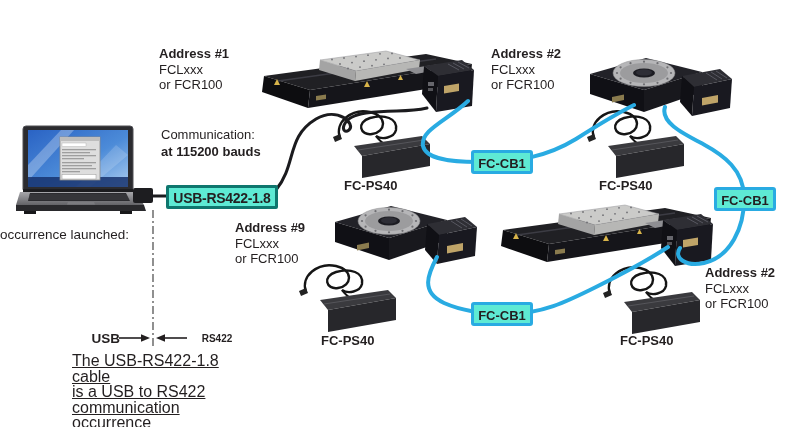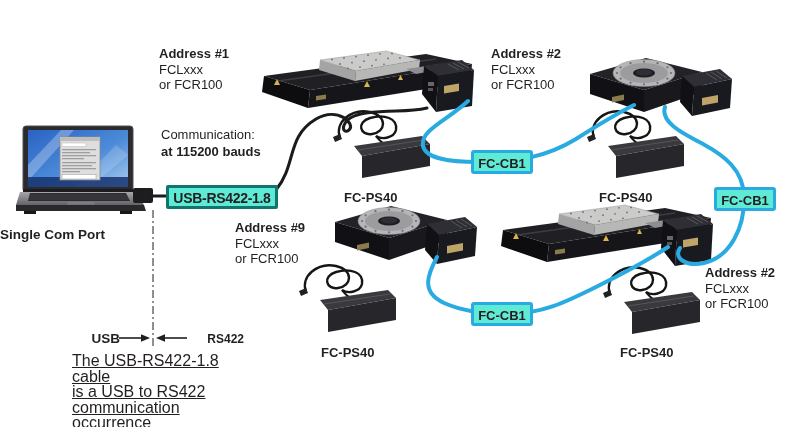--- a/index.html
+++ b/index.html
@@ -6,21 +6,21 @@
   .canvas{position:relative;width:800px;height:427px;background:#ffffff;overflow:hidden;
           font-family:"Liberation Sans",sans-serif;color:#231f20;}
   .dev{position:absolute;z-index:1;}
   .overlay{position:absolute;left:0;top:0;width:800px;height:427px;z-index:3;pointer-events:none;}
   .txt{position:absolute;z-index:4;font-size:13px;line-height:16px;}
   .b{font-weight:bold;}
   .tag{position:absolute;z-index:5;display:flex;align-items:flex-end;justify-content:center;
        background:#5eead4;font-weight:bold;box-sizing:content-box;}
   .cb{border:3px solid #29abe2;width:56px;height:18px;font-size:13px;border-radius:3px;}
   .conv{border:3px solid #0f766e;width:106px;height:18px;font-size:14px;border-radius:2px;letter-spacing:-0.3px;}
-  .pslabel{font-weight:bold;font-size:13px;width:80px;margin-top:12px;}
+  .pslabel{font-weight:bold;font-size:13px;width:80px;}
   .addr{width:120px;font-size:13px;line-height:15.5px;}
   .small-note{font-size:16px;line-height:15.5px;text-decoration:underline;}
 </style>
 </head>
 <body>
 
 <div class="canvas">
 
   <svg width="0" height="0" style="position:absolute" aria-hidden="true">
     <defs>
@@ -252,25 +252,25 @@
   <div class="txt pslabel" style="left:599px;top:178px">FC-PS40</div>
   <div class="txt pslabel" style="left:321px;top:333px">FC-PS40</div>
   <div class="txt pslabel" style="left:620px;top:333px">FC-PS40</div>
 
   <div class="txt" style="left:161px;top:126px;width:140px;line-height:17px">
     <div>Communication:</div>
     <div class="b">at 115200 bauds</div>
   </div>
 
   <div class="txt" style="left:0px;top:227px;width:134px;font-size:13.5px;line-height:16.5px">
-    <div class="b">Single Com Port</div>
+    <div>occurrence launched:</div>
   </div>
 
   <div class="txt b" style="left:76px;top:331px;width:44px;text-align:right;font-size:13.5px">USB</div>
-  <div class="txt b" style="left:190px;top:331px;width:54px;text-align:right;font-size:12px">RS422</div>
+  <div class="txt b" style="left:190px;top:331px;width:54px;text-align:center;font-size:10px">RS422</div>
 
   <div class="txt small-note" style="left:72px;top:353px;width:164px">
     <div>The USB-RS422-1.8 cable</div>
     <div>is a USB to RS422</div>
     <div>communication occurrence</div>
   </div>
 
 </div>
 
 </body></html>

